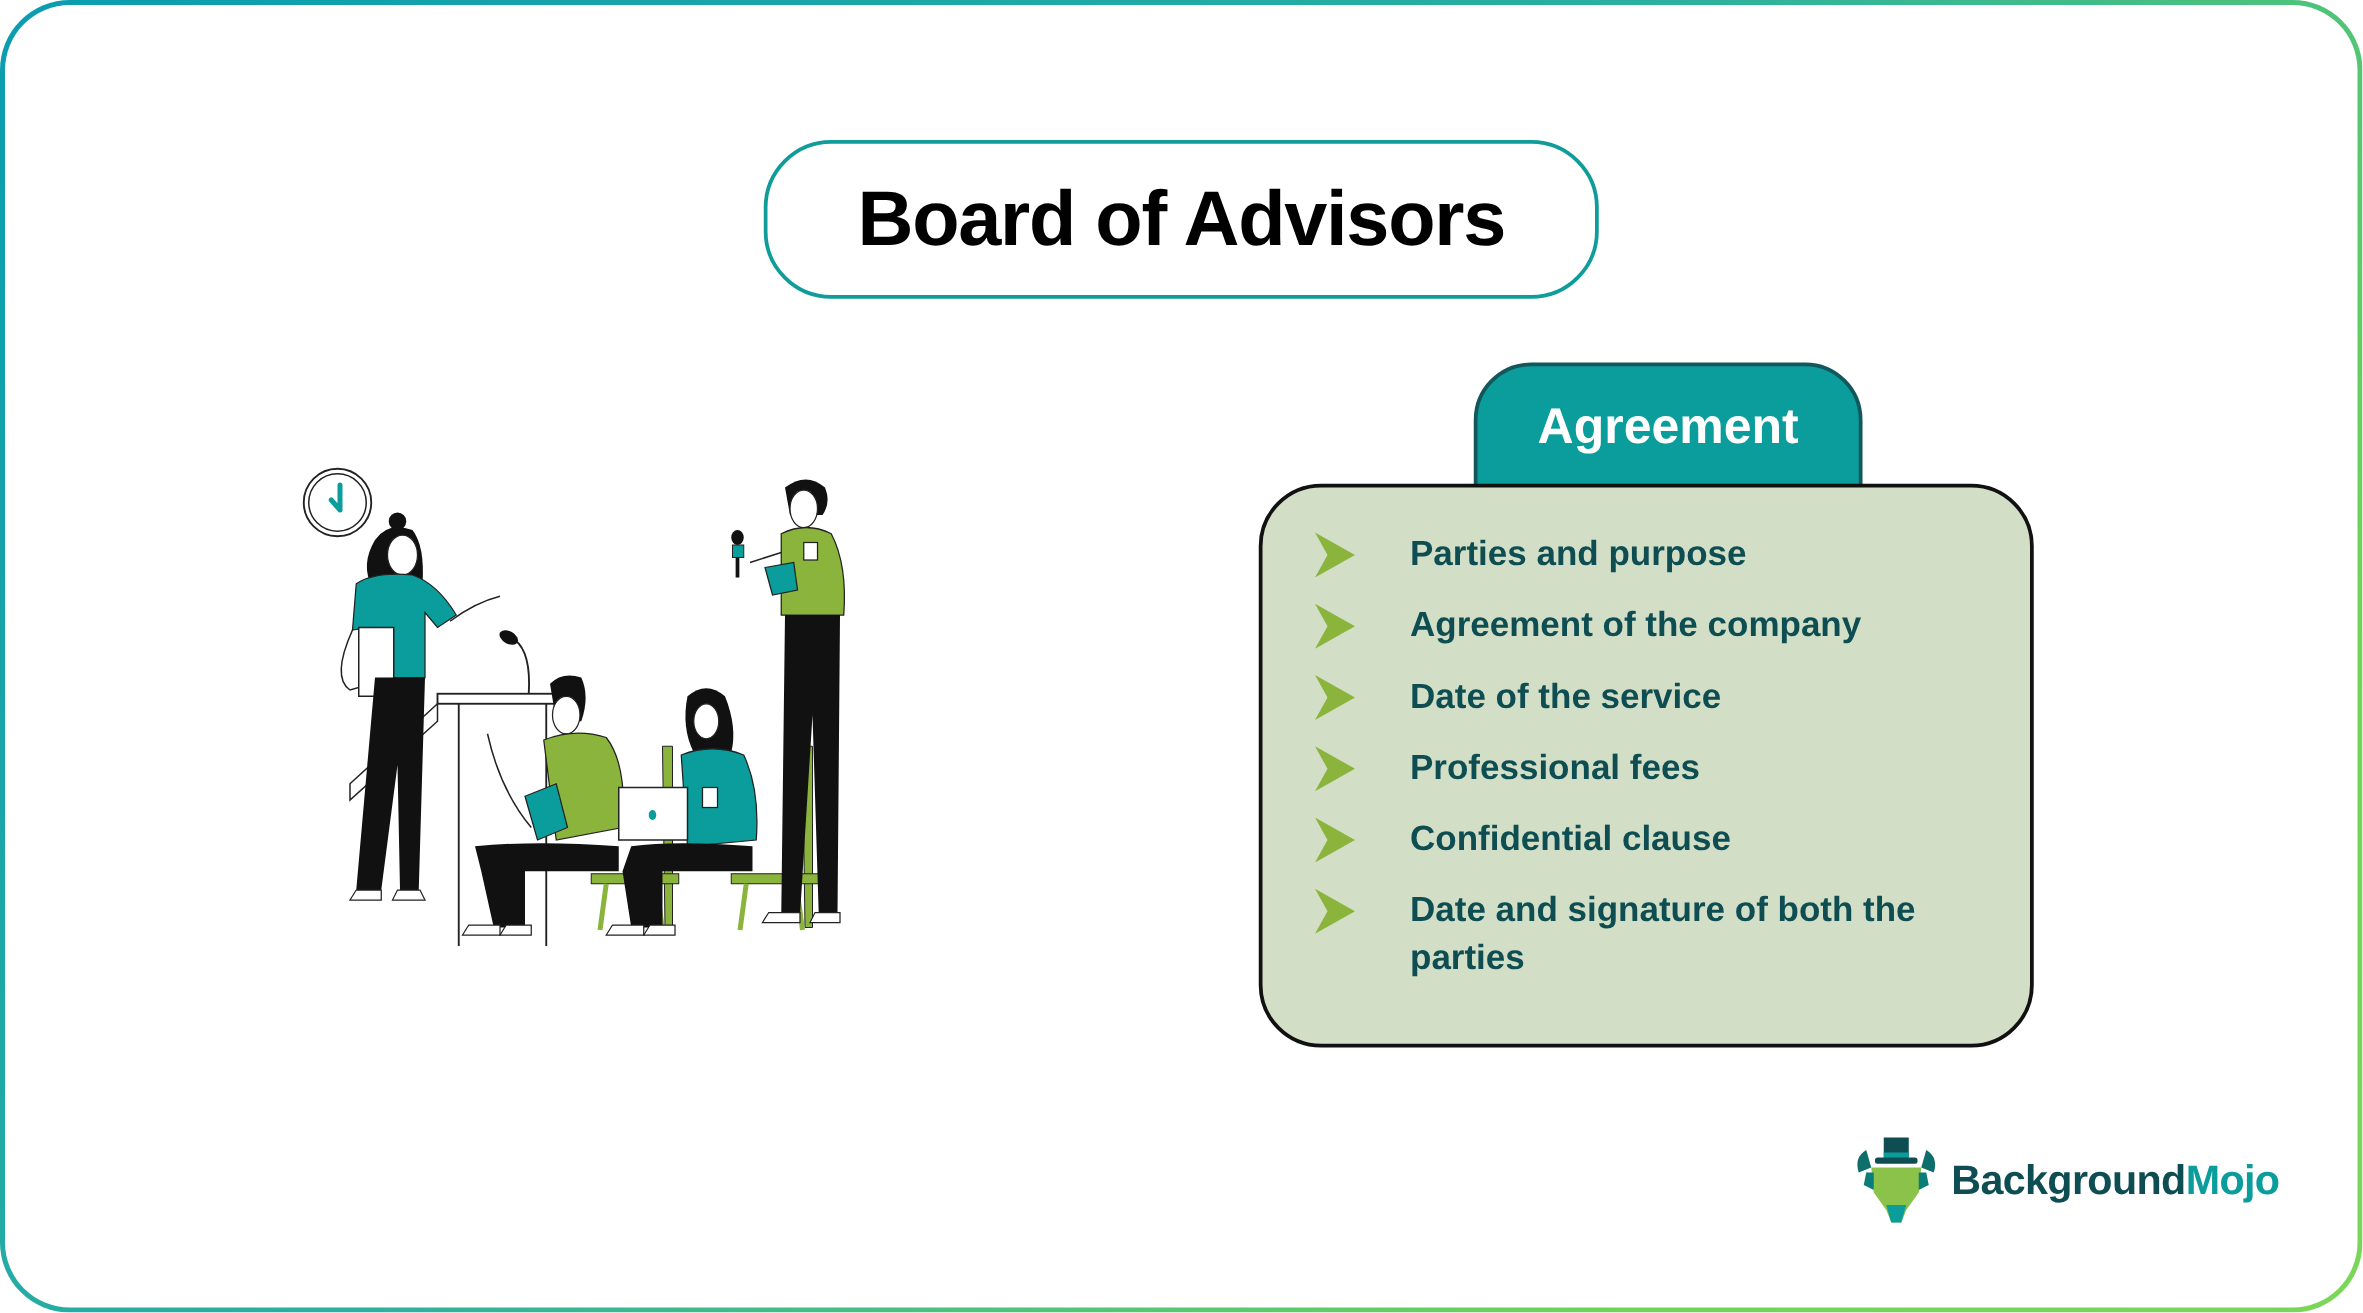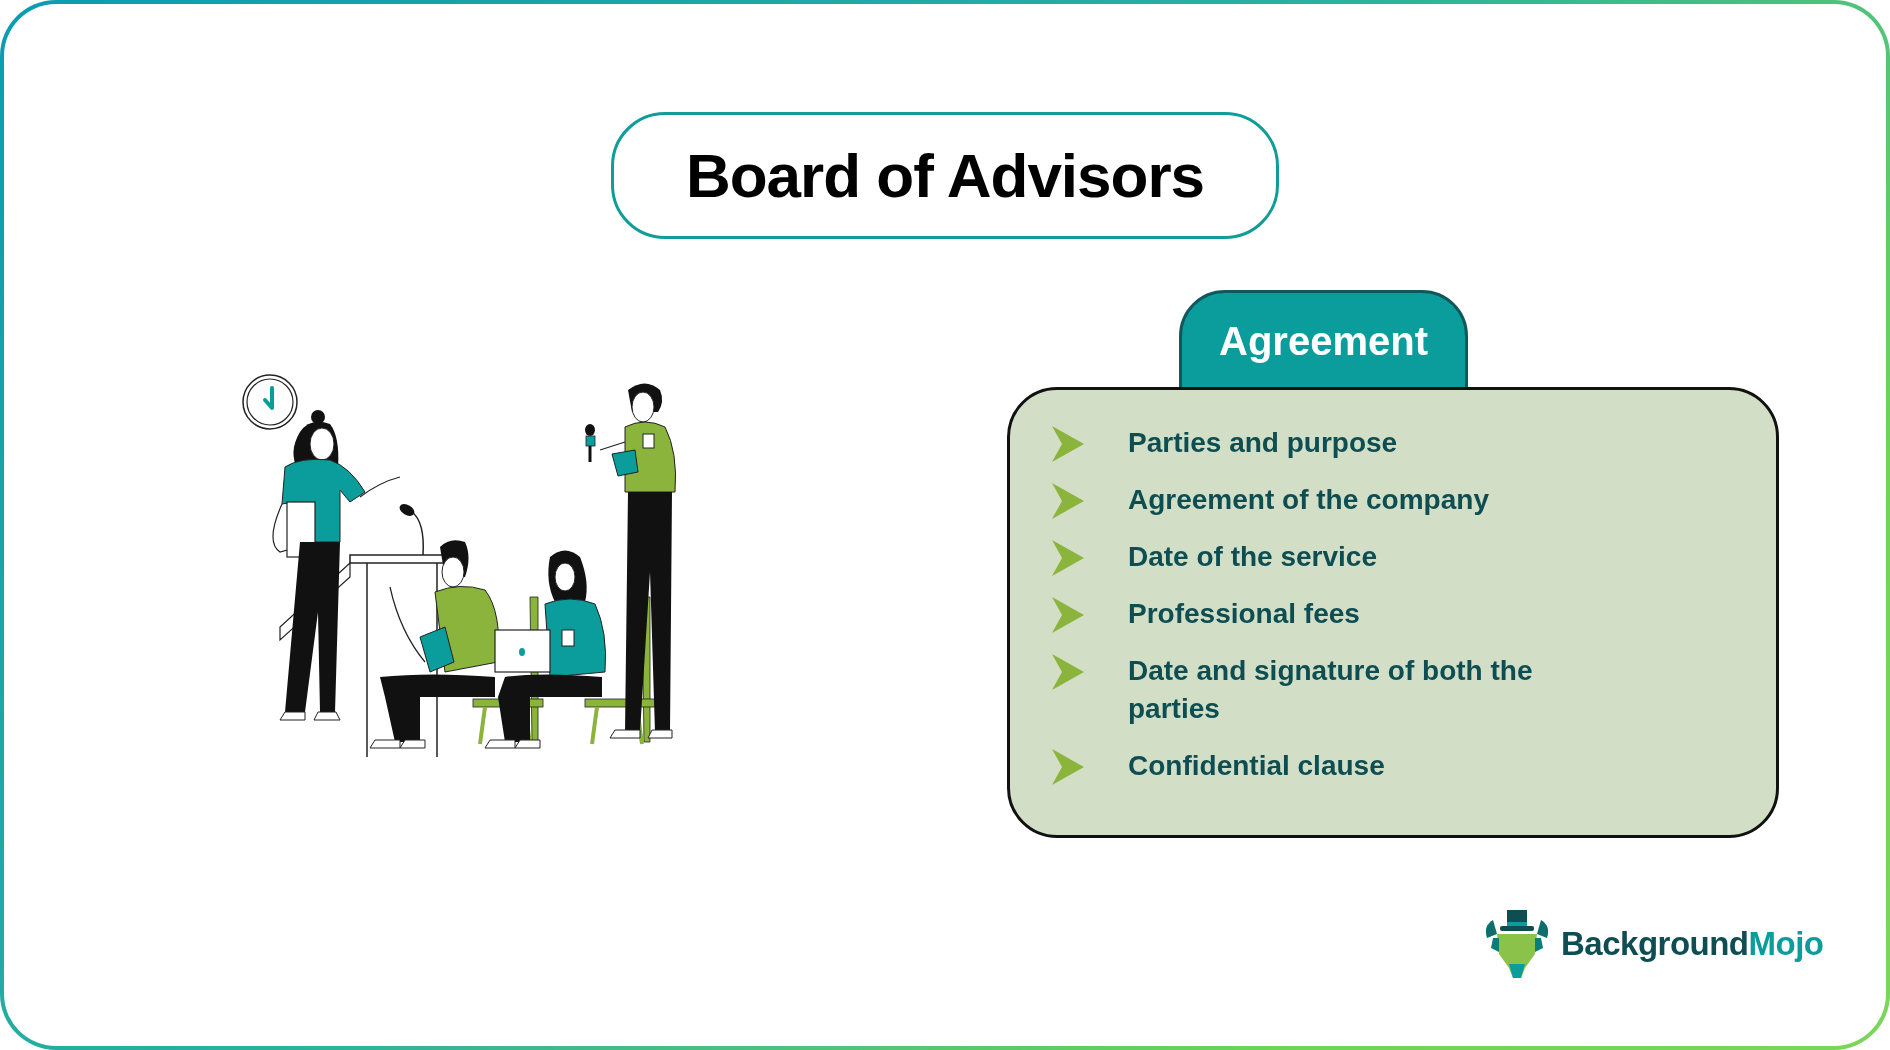--- a/index.html
+++ b/index.html
@@ -21,28 +21,28 @@
     .title-pill {
       position: absolute; left: 611px; top: 112px; width: 668px; height: 127px;
       box-sizing: border-box; border: 3px solid #0f9c9a; border-radius: 54px;
       background: #fff;
       display: flex; align-items: center; justify-content: center;
     }
     .title-text {
       font-size: 62px; font-weight: 700; color: #000; letter-spacing: -1px;
     }
     .tab {
-      position: absolute; left: 1179px; top: 290px; width: 289px; height: 110px;
+      position: absolute; left: 1179px; top: 290px; width: 311px; height: 110px;
       box-sizing: border-box; background: #0a9d9b;
       border: 3px solid #12575b; border-radius: 46px 46px 0 0;
       display: flex; justify-content: center; padding-top: 26px;
     }
     .tab-text { font-size: 40px; font-weight: 700; color: #ffffff; }
     .panel {
-      position: absolute; left: 1007px; top: 387px; width: 772px; height: 451px;
+      position: absolute; left: 1007px; top: 387px; width: 620px; height: 451px;
       box-sizing: border-box; background: #d2dfc6;
       border: 3px solid #111; border-radius: 50px;
     }
     .list { position: absolute; left: 40px; top: 34px; right: 30px; margin: 0; padding: 0; list-style: none; }
     .item { display: flex; align-items: flex-start; margin-bottom: 19px; }
     .arrow { width: 34px; height: 36px; margin-right: 44px; flex: 0 0 auto; margin-top: 2px; }
     .item-text {
       font-size: 28px; font-weight: 700; color: #0e4e53; line-height: 38px;
       max-width: 420px;
     }
@@ -172,27 +172,27 @@
     <li class="item">
       <svg class="arrow" viewBox="0 0 34 36">
           <path d="M2 0 L34 18 L2 36 L12 18 Z" fill="#8bb43c"></path>
         </svg>
       <span class="item-text">Professional fees</span>
     </li>
     <li class="item">
       <svg class="arrow" viewBox="0 0 34 36">
           <path d="M2 0 L34 18 L2 36 L12 18 Z" fill="#8bb43c"></path>
         </svg>
+      <span class="item-text">Confidential clause</span>
+    </li>
+    <li class="item">
+      <svg class="arrow" viewBox="0 0 34 36">
+          <path d="M2 0 L34 18 L2 36 L12 18 Z" fill="#8bb43c"></path>
+        </svg>
       <span class="item-text">Date and signature of both the parties</span>
-    </li>
-    <li class="item">
-      <svg class="arrow" viewBox="0 0 34 36">
-          <path d="M2 0 L34 18 L2 36 L12 18 Z" fill="#8bb43c"></path>
-        </svg>
-      <span class="item-text">Confidential clause</span>
     </li>
   </ul>
 </div>
 
 <div class="logo">
   <svg class="logo-icon" viewBox="0 0 68 72">
     <path d="M4 30 Q0 18 10 12 L14 26 Z" fill="#0e6e6b"></path>
     <path d="M64 30 Q68 18 58 12 L54 26 Z" fill="#0e6e6b"></path>
     <rect x="24" y="2" width="20" height="18" fill="#0e4e53"></rect>
     <rect x="17" y="18" width="34" height="5" rx="2" fill="#0e4e53"></rect>

